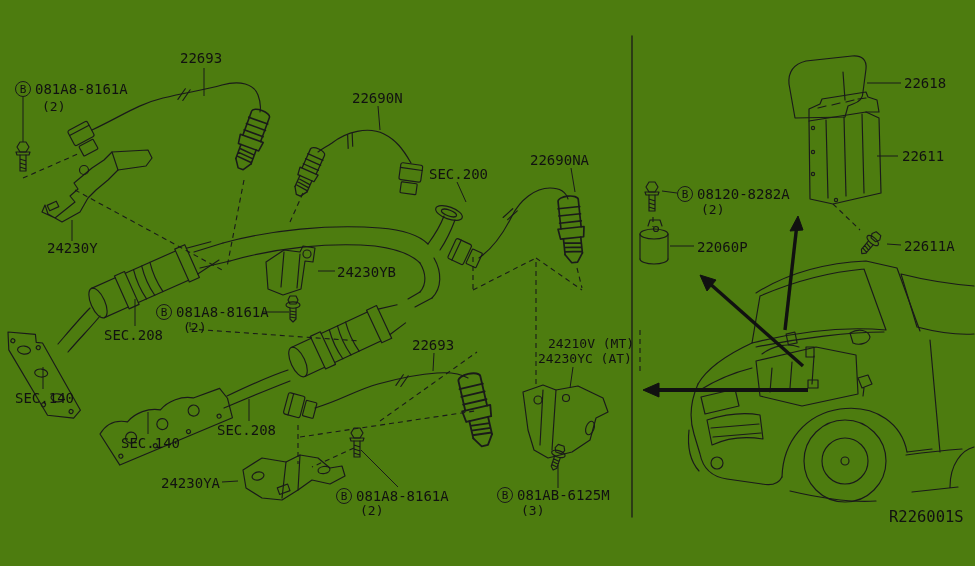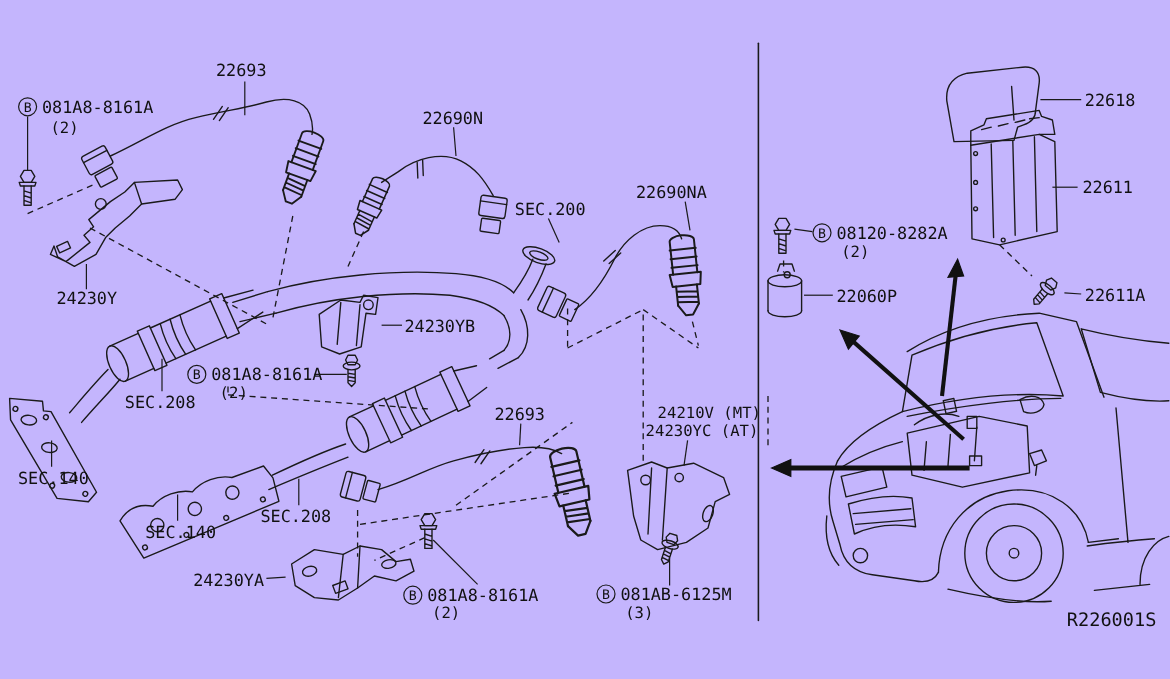--- a/index.html
+++ b/index.html
@@ -1,16 +1,16 @@
 <!DOCTYPE html>
 <html><head>
 <meta charset="utf-8">
 <style>
   html,body{margin:0;padding:0;background:#ffffff;}
-  #stage{position:relative;width:975px;height:566px;background:#c4b5fd;overflow:hidden;}
+  #stage{position:relative;width:975px;height:566px;background:#4d7c0f;overflow:hidden;}
   svg{display:block;}
   .ln{fill:none;stroke:#1a1a1a;stroke-width:1.15;stroke-linecap:round;stroke-linejoin:round;}
   .thin{fill:none;stroke:#1a1a1a;stroke-width:1;}
   .dash{fill:none;stroke:#1a1a1a;stroke-width:1.1;stroke-dasharray:5 4;}
   .lbl{font-family:"DejaVu Sans Mono",monospace;font-size:14px;fill:#111;letter-spacing:0px;}
   .lbl-s{font-family:"DejaVu Sans Mono",monospace;font-size:13px;fill:#111;}
   .lbl-q{font-family:"DejaVu Sans Mono",monospace;font-size:13px;fill:#111;}
   .bsym{font-family:"DejaVu Sans Mono",monospace;font-size:11px;fill:#111;text-anchor:middle;}
   .code{font-family:"DejaVu Sans Mono",monospace;font-size:15.5px;fill:#111;}
   .arrow{stroke:#111;fill:#111;}

